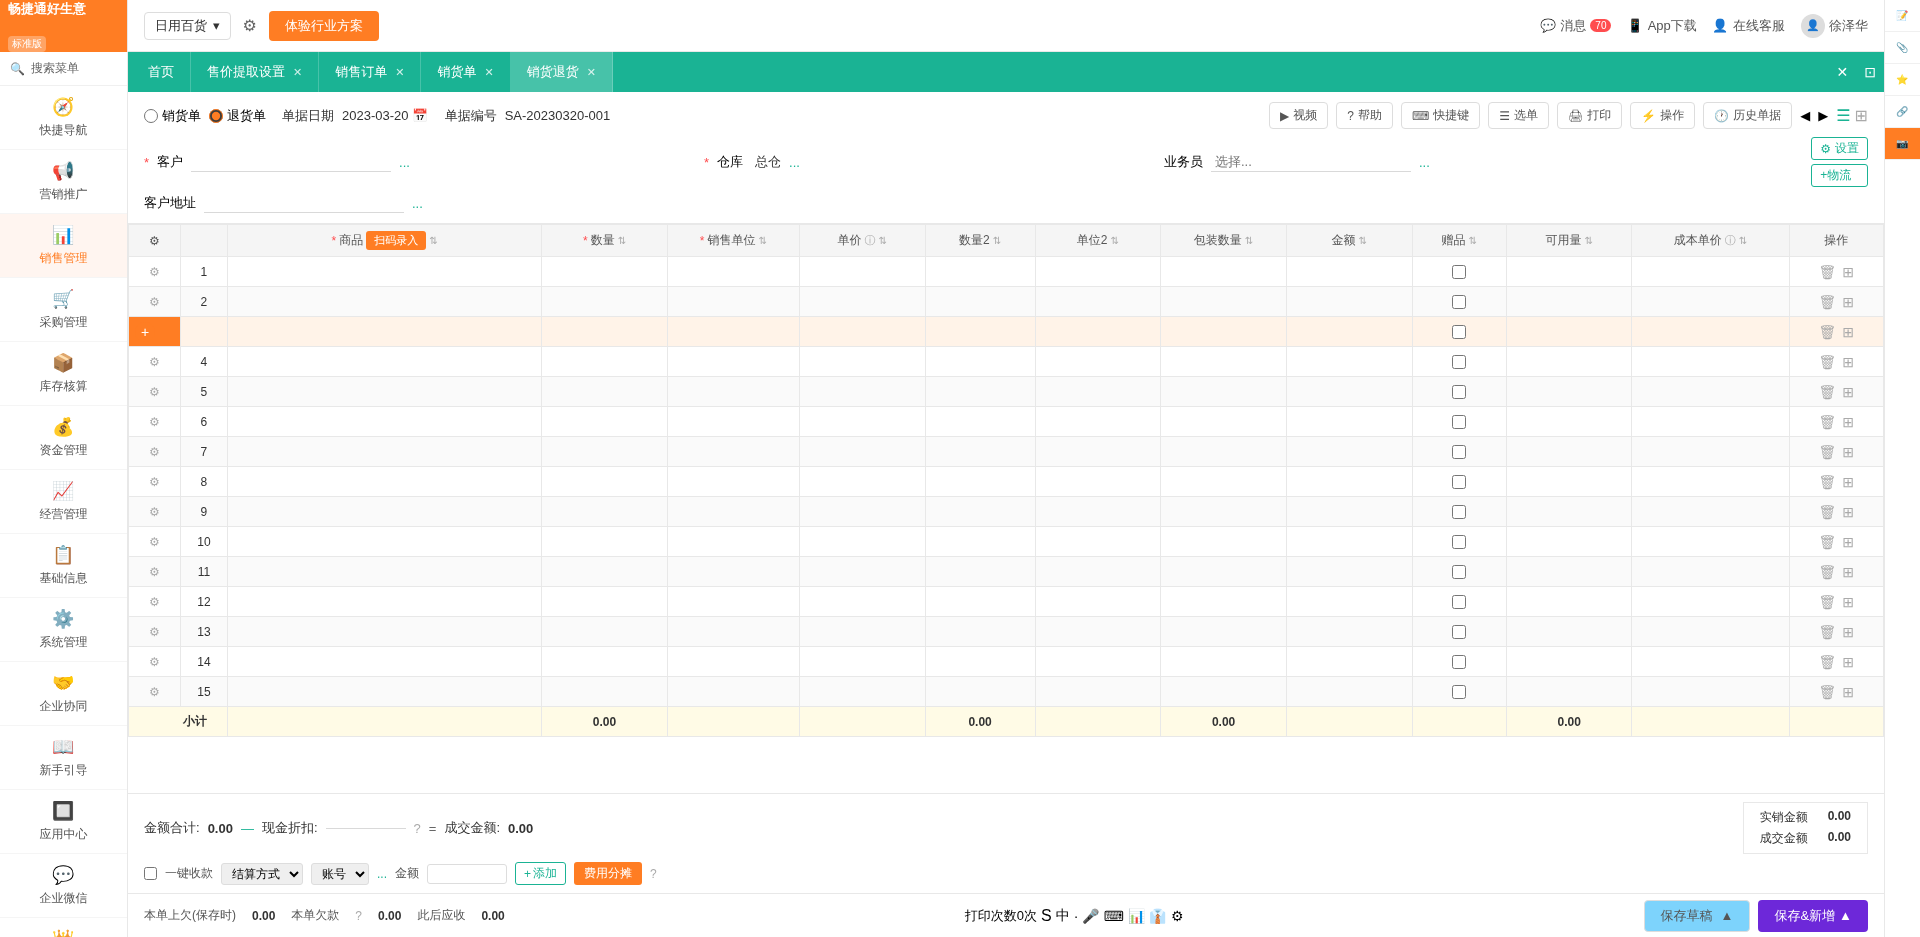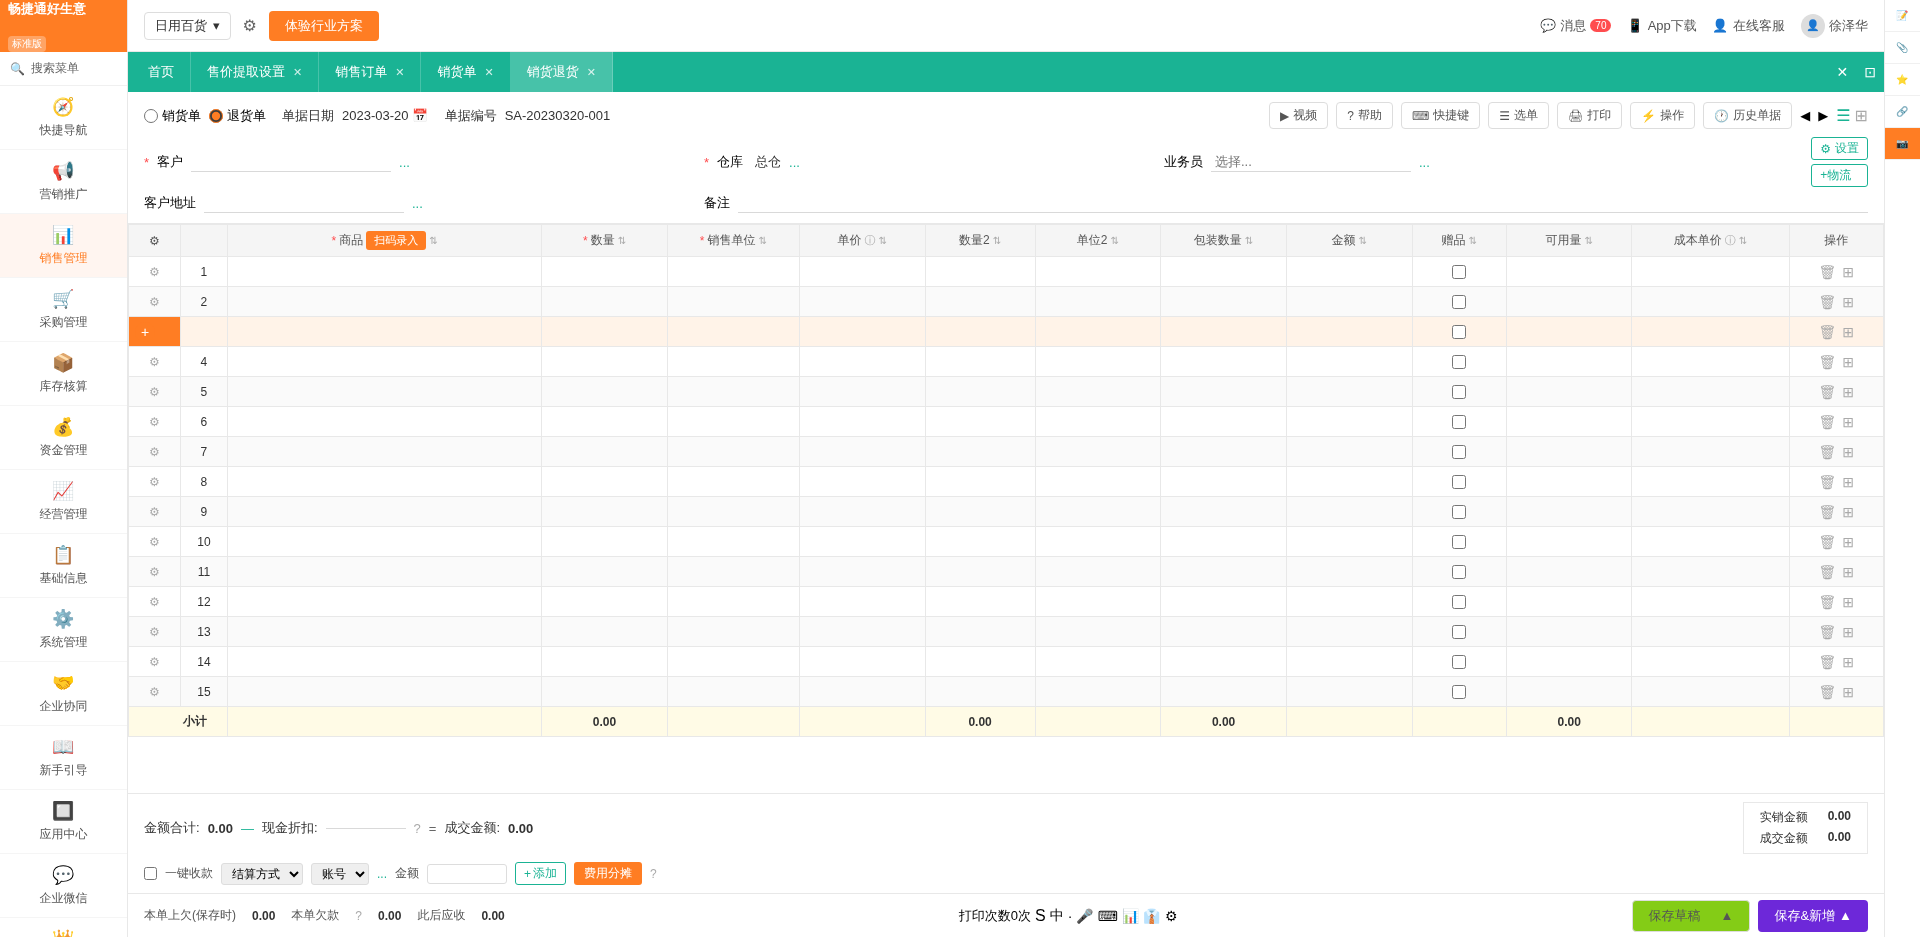--- a/index.html
+++ b/index.html
@@ -65,21 +65,21 @@
     .bottom-area { background: white; border-top: 1px solid #e8e8e8; padding: 8px 16px; }
     .bottom-row1 { display: flex; align-items: center; gap: 8px; font-size: 13px; color: #333; margin-bottom: 8px; }
     .bottom-row2 { display: flex; align-items: center; gap: 8px; font-size: 12px; color: #555; }
     .fee-btn { background: #ff7d23; color: white; border: none; padding: 3px 10px; border-radius: 3px; font-size: 12px; cursor: pointer; }
     
     
     .footer { background: white; border-top: 1px solid #e8e8e8; display: flex; align-items: center; justify-content: space-between; padding: 6px 16px; height: 44px; }
     .footer-left { display: flex; align-items: center; gap: 16px; font-size: 12px; color: #555; }
     .footer-center { display: flex; align-items: center; gap: 4px; }
     .footer-right { display: flex; gap: 8px; }
-    .save-draft-btn { background: #84cc16; border: 1px solid #ddd; padding: 6px 16px; border-radius: 4px; cursor: pointer; font-size: 13px; color: #555; display: flex; align-items: center; gap: 20px; }
+    .save-draft-btn { background: #7dd3fc; border: 1px solid #ddd; padding: 6px 16px; border-radius: 4px; cursor: pointer; font-size: 13px; color: #555; display: flex; align-items: center; gap: 8px; }
     .save-new-btn { background: #6d28d9; color: white; border: none; padding: 6px 16px; border-radius: 4px; cursor: pointer; font-size: 13px; display: flex; align-items: center; gap: 4px; }
     .right-icon-item { padding: 10px 8px; cursor: pointer; display: flex; flex-direction: column; align-items: center; font-size: 10px; color: #777; gap: 3px; border-bottom: 1px solid #f0f0f0; }
     .right-icon-item.active { background: #ff7d23; color: white; }
     
     
     .info-icon { color: #aaa; font-size: 11px; cursor: help; }
     
     
     .equal-sign { color: #666; }
     
@@ -332,24 +332,20 @@
             <span>+物流</span>
           </div>
         </div>
       </div>
 
       <div style="display:flex;align-items:center;gap:0;margin-bottom:4px;">
         <div style="display:flex;align-items:center;flex:1;gap:8px;max-width:500px;">
           <span>客户地址</span>
           <input type="text" style="flex: 1 1 0%; border-top: none; border-right: none; border-left: none; border-image: initial; border-bottom: 1px solid rgb(217, 217, 217); padding: 2px 4px; font-size: 13px; outline: none; max-width: 200px;" placeholder="">
           <span style="color:#1ab394;cursor:pointer;">...</span>
-        </div>
-        <div style="display:flex;align-items:center;flex:1;gap:8px;margin-left:60px;">
-          <span>备注</span>
-          <input type="text" style="flex: 1 1 0%; border-top: none; border-right: none; border-left: none; border-image: initial; border-bottom: 1px solid rgb(217, 217, 217); padding: 2px 4px; font-size: 13px; outline: none; min-width: 300px;" placeholder="">
         </div>
       </div>
     </div>
 
     <div class="table-wrapper">
       <table class="data-table">
         <thead>
           <tr>
             <th class="gear-col">⚙</th>
             <th class="num-col"></th>

